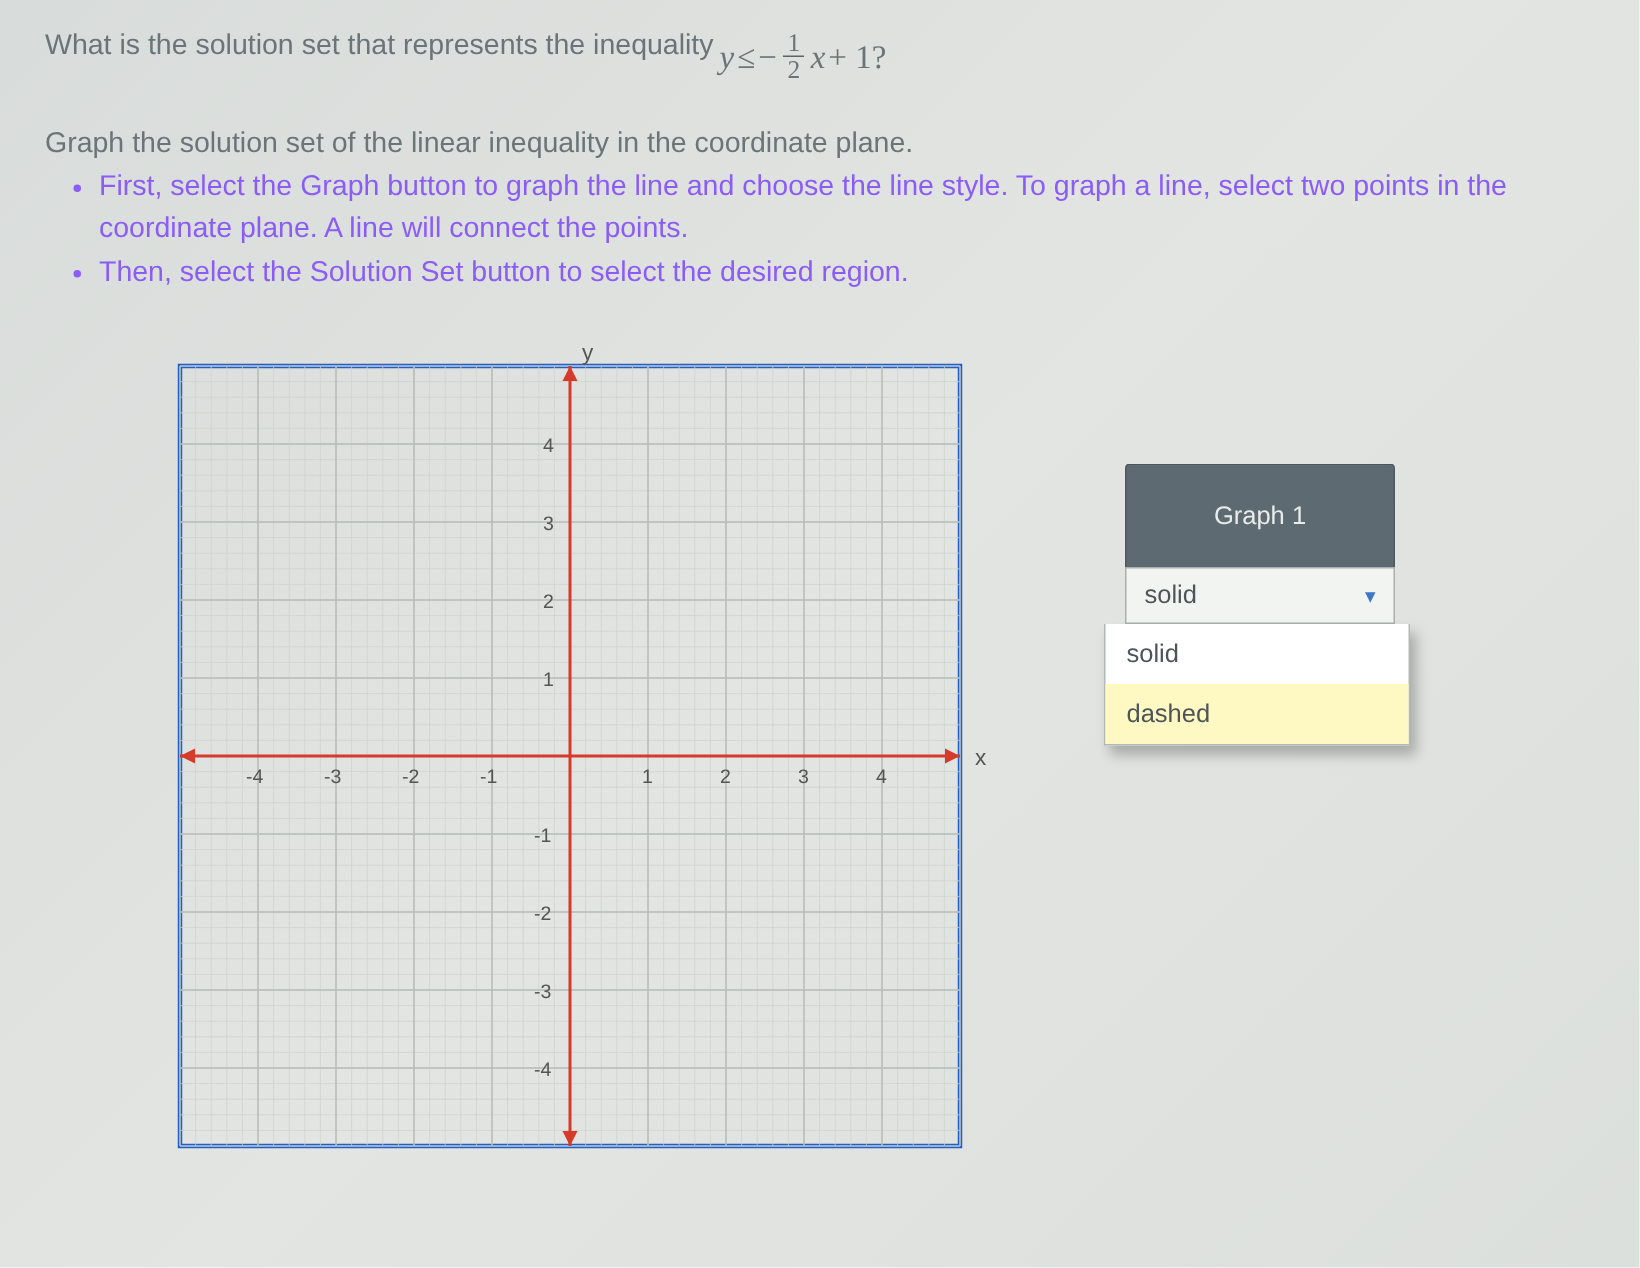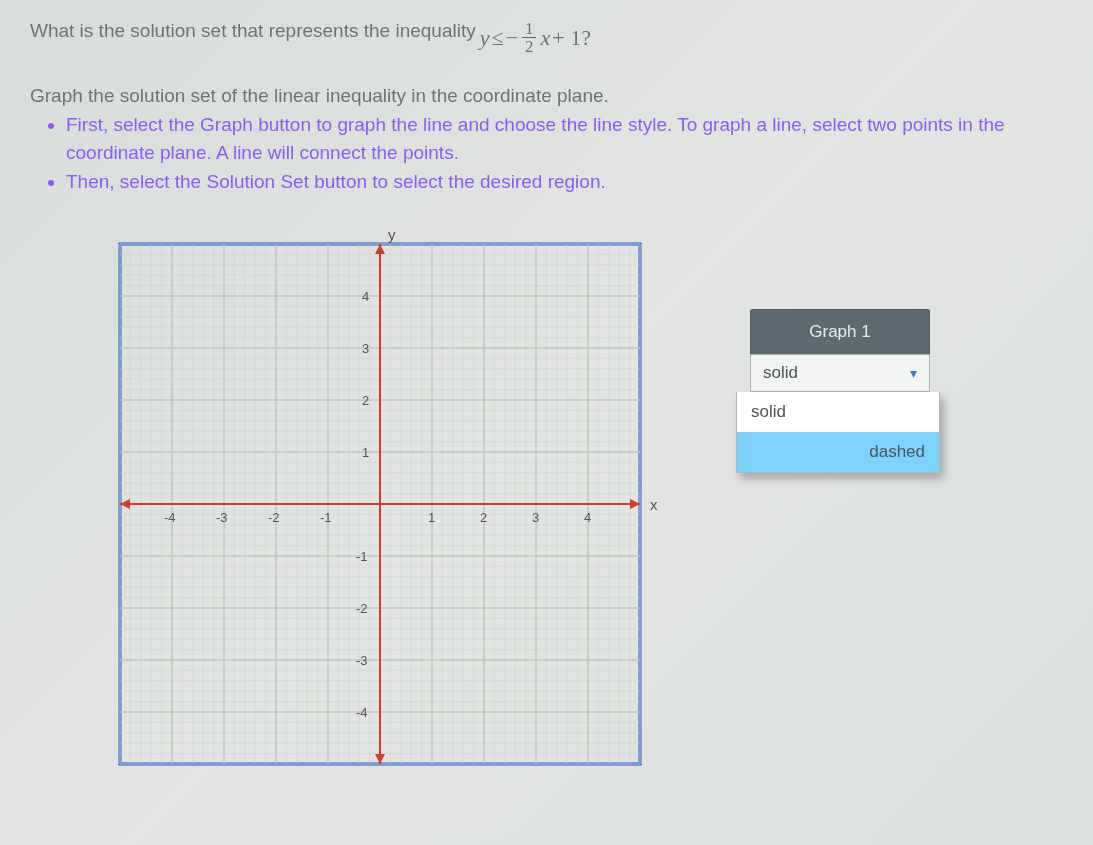--- a/index.html
+++ b/index.html
@@ -74,21 +74,21 @@
     position: absolute;
     left: 660px;
     top: 85px;
     width: 180px;
   }
   .panel-header {
     background: #5e6a72;
     color: #e8eceb;
     font-size: 17px;
     text-align: center;
-    padding: 12px 10px;
+    padding: 24px 10px;
     border-radius: 3px 3px 0 0;
     border: 1px solid #4d5860;
     border-bottom: none;
   }
   .select-box {
     background: #f2f4f2;
     border: 1px solid #a9b1ac;
     padding: 8px 12px;
     font-size: 17px;
     color: #4e5558;
@@ -105,22 +105,21 @@
     margin-left: -14px;
     width: 204px;
   }
   .option {
     padding: 10px 14px;
     font-size: 17px;
     color: #4e5558;
     cursor: pointer;
   }
   .option.highlight {
-    background: #7dd3fc;
-    text-align: right;
+    background: #fef9c3;
   }
   .chev {
     color: #3d78c4;
     font-size: 14px;
   }
   .axis-label {
     font-family: Arial, sans-serif;
     font-size: 15px;
     fill: #555;
   }

